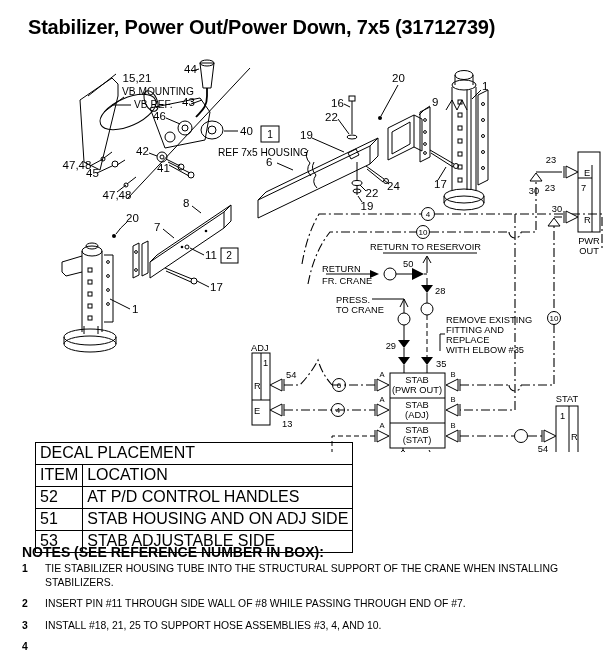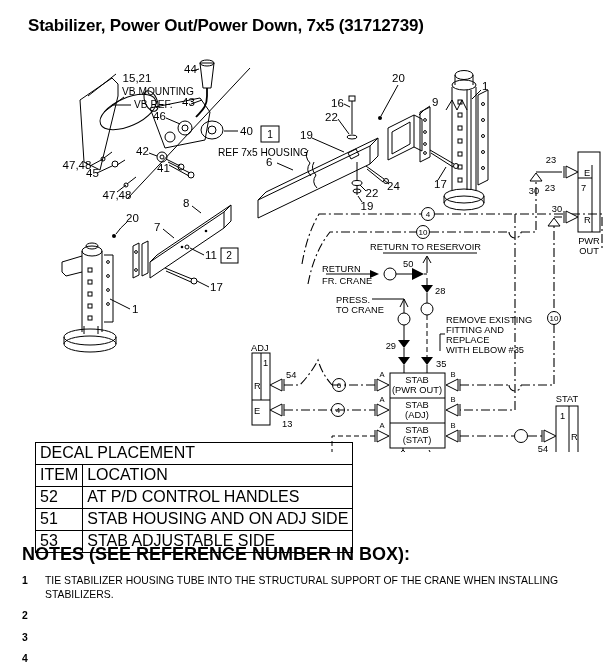--- a/index.html
+++ b/index.html
@@ -1,17 +1,17 @@
 <!DOCTYPE html>
 <html><head>
 <meta charset="utf-8">
 <style>
   html,body{margin:0;padding:0;background:#fff;}
   body{width:611px;height:667px;position:relative;font-family:"Liberation Sans",sans-serif;color:#000;overflow:hidden;}
-  .title{position:absolute;left:28px;top:16px;font-size:17px;font-weight:bold;letter-spacing:-.2px;white-space:nowrap;}
+  .title{position:absolute;left:28px;top:16px;font-size:20px;font-weight:bold;letter-spacing:-.2px;white-space:nowrap;}
   svg{position:absolute;left:0;top:0;}
   svg text{fill:#000;font-family:"Liberation Sans",sans-serif;}
   .t11{font-size:11.5px;}
   .t10{font-size:10.2px;}
   .t9{font-size:9.3px;}
   .t8{font-size:8px;}
   .t7{font-size:7.6px;}
   .mid{text-anchor:middle;}
   .end{text-anchor:end;}
   .ln{fill:none;stroke:#000;stroke-width:1;}
@@ -19,21 +19,21 @@
   .hose{fill:none;stroke:#000;stroke-width:1.1;stroke-dasharray:9 3 2 3;}
   .dsh{fill:none;stroke:#000;stroke-width:1;stroke-dasharray:5 3;}
   .tri{fill:#000;stroke:none;}
   .trio{fill:#fff;stroke:#000;stroke-width:1;}
   .qc{fill:#fff;stroke:#000;stroke-width:1;}
   .decal{position:absolute;left:35px;top:442px;border-collapse:collapse;font-size:16px;}
   .decal td{border:1.5px solid #000;padding:1px 4px 2px 4px;height:13px;white-space:nowrap;}
   .decal td.loc{min-width:212px;}
   .decal td.itm{min-width:38px;}
   .notes{position:absolute;left:22px;top:544px;width:578px;}
-  .notes h2{font-size:18px;margin:0 0 9px 0;font-weight:bold;}
+  .notes h2{font-size:14px;margin:0 0 2px 0;font-weight:bold;}
   .note{display:flex;font-size:10.4px;line-height:1.3;margin-bottom:8px;}
   .note .num{font-weight:bold;width:23px;flex:none;}
 </style>
 </head>
 <body>
 
 <div class="title">Stabilizer, Power Out/Power Down, 7x5 (31712739)</div>
 
 <svg width="611" height="452" viewBox="0 0 611 452">
 
@@ -425,20 +425,22 @@
 </table>
 
 <div class="notes">
   <h2>NOTES (SEE REFERENCE NUMBER IN BOX):</h2>
   <div class="note">
     <span class="num">1</span>
     <span>TIE STABILIZER HOUSING TUBE INTO THE STRUCTURAL SUPPORT OF THE CRANE WHEN INSTALLING STABILIZERS.</span>
   </div>
   <div class="note">
     <span class="num">2</span>
+    <span>INSERT PIN #11 THROUGH SIDE WALL OF #8 WHILE PASSING THROUGH END OF #7.</span>
   </div>
   <div class="note">
     <span class="num">3</span>
+    <span>INSTALL #18, 21, 25 TO SUPPORT HOSE ASSEMBLIES #3, 4, AND 10.</span>
   </div>
   <div class="note">
     <span class="num">4</span>
   </div>
 </div>
 
 </body></html>

